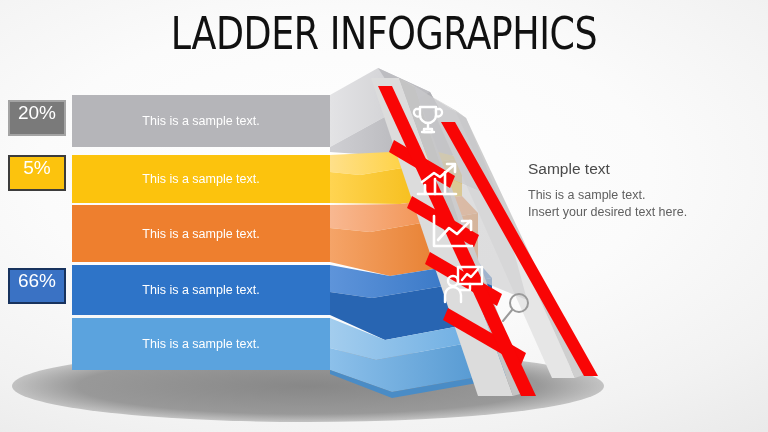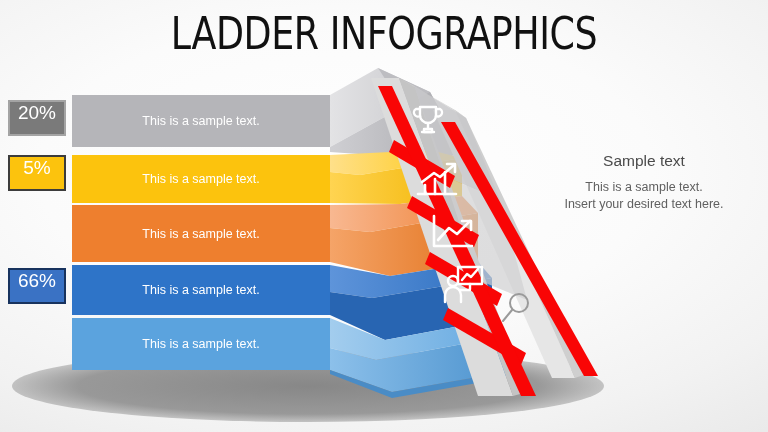--- a/index.html
+++ b/index.html
@@ -66,23 +66,23 @@
     align-items: flex-start;
     justify-content: center;
     color: #ffffff;
     font-size: 19px;
     box-sizing: border-box;
   }
 
   
   #right-text {
     position: absolute;
-    left: 528px; top: 152px;
+    left: 528px; top: 160px;
     width: 232px;
-    text-align: center;
+    text-align: left;
     color: #575757;
   }
   #right-heading { font-size: 15.5px; color: #4a4a4a; margin-bottom: 9px; }
   #right-body { font-size: 12.5px; line-height: 17px; color: #606060; }
 
   
   .stack-icon { position: absolute; }
 </style>
 </head>
 <body>

